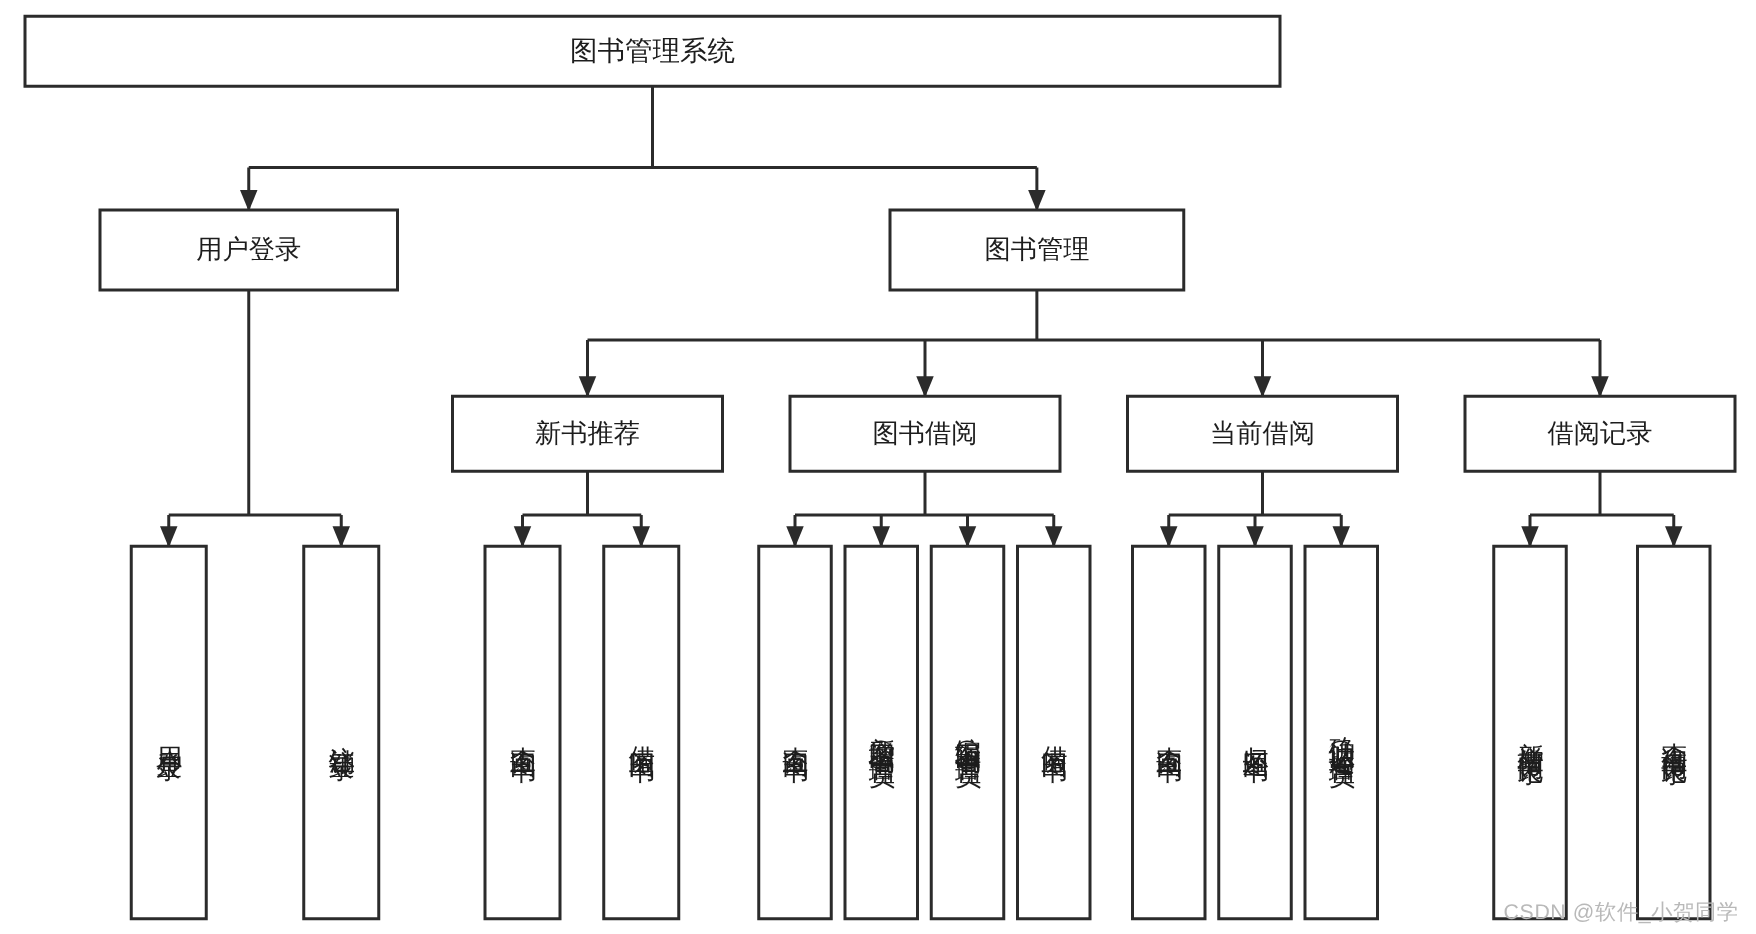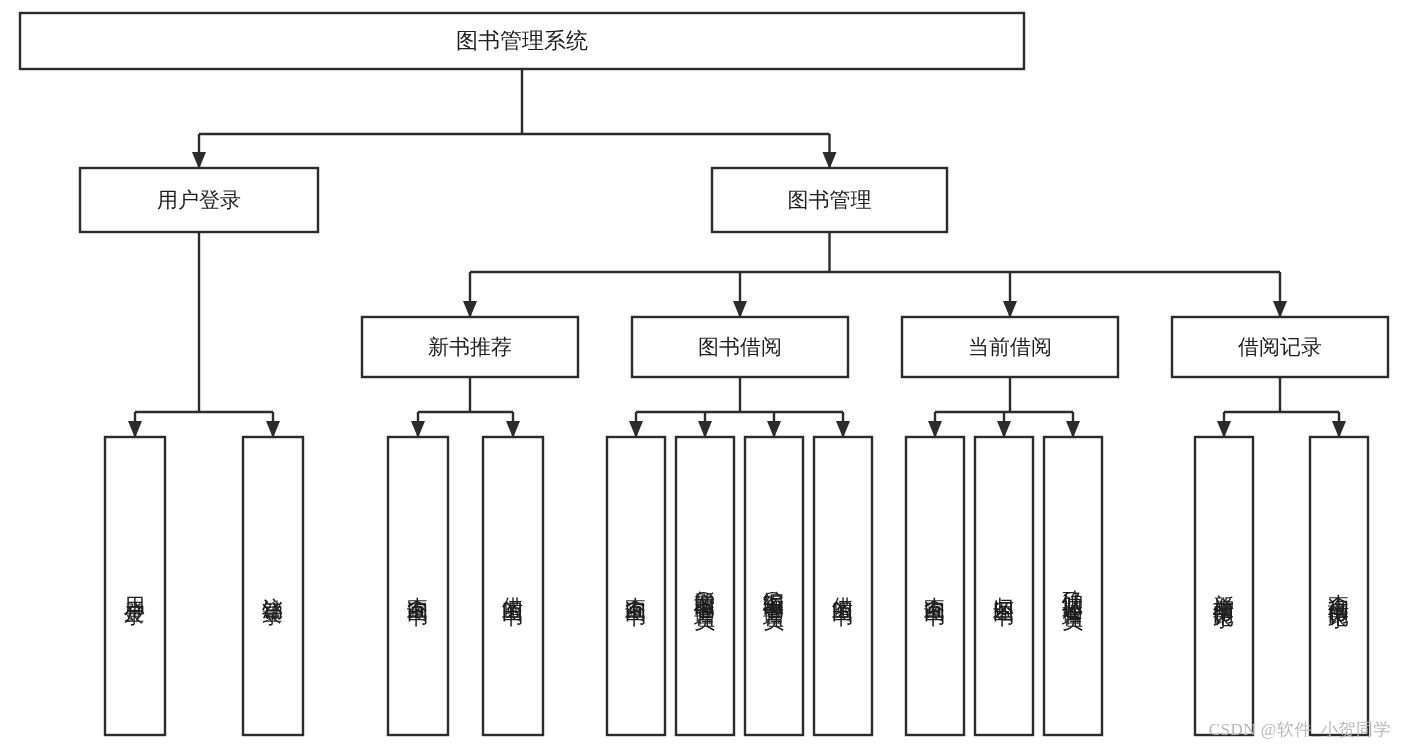--- a/index.html
+++ b/index.html
@@ -63,21 +63,21 @@
     display: flex;
     align-items: center;
     justify-content: center;
     white-space: nowrap;
     pointer-events: none;
   }
   .watermark {
     position: absolute;
     right: 14px;
     bottom: 6px;
-    font-family: Liberation Serif, serif;
+    font-family: Liberation Sans, sans-serif;
     font-size: 17px;
     color: #b9b9b9;
     letter-spacing: 0.5px;
     white-space: nowrap;
   }
 </style>
 </head>
 <body>
 
 <svg id="diagram" viewBox="0 0 1405 747">

